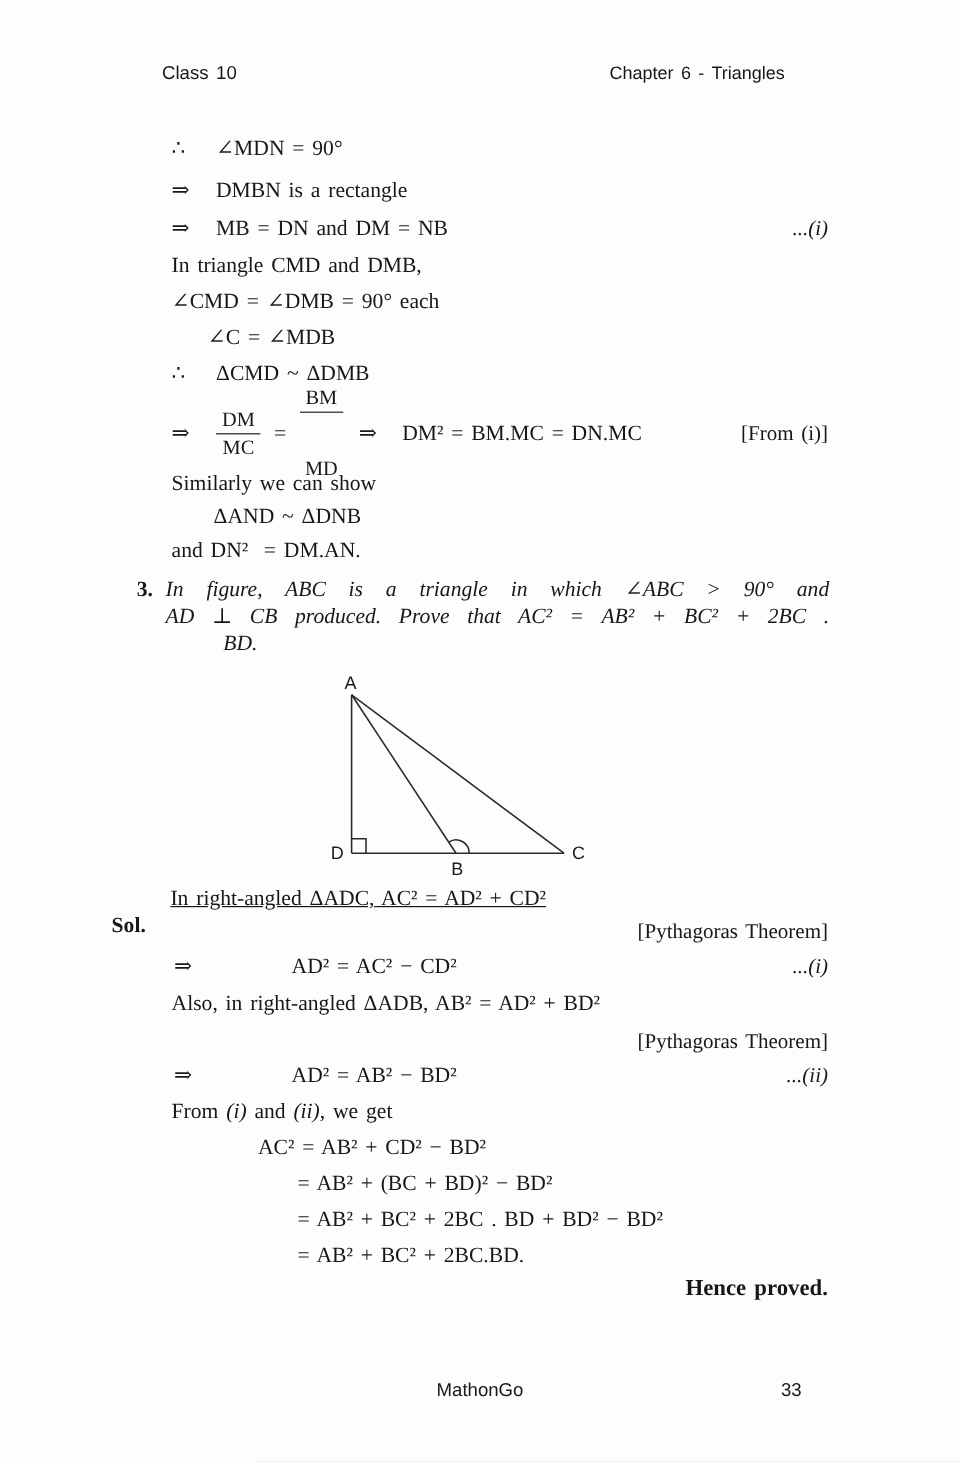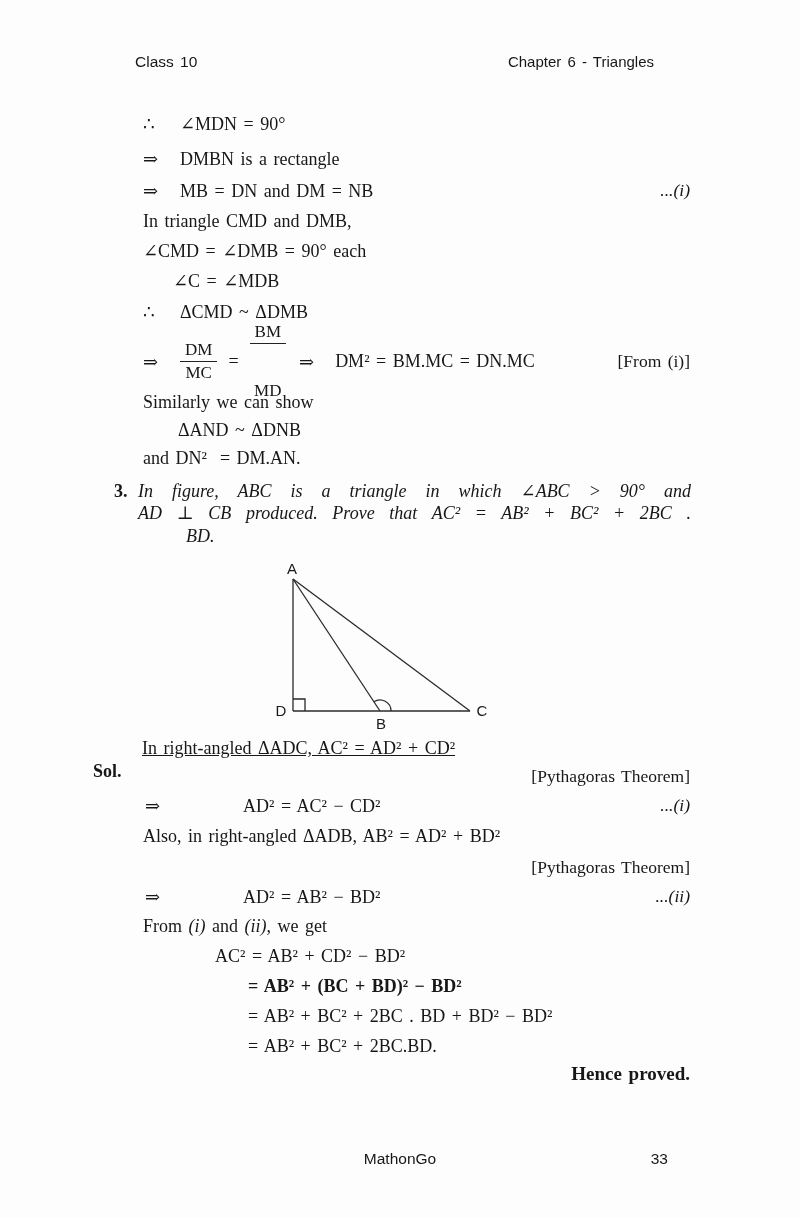--- a/index.html
+++ b/index.html
@@ -106,21 +106,21 @@
   <div class="ln" style="top:826px; left:143px;">Also, in right-angled ΔADB, AB² = AD² + BD²</div>
 
   <div class="ln note" style="top:857px;">[Pythagoras Theorem]</div>
 
   <div class="ln" style="top:886px; left:145px;"><span class="sym2">⇒</span><span>AD² = AB² − BD²</span></div>
   <div class="ln note inote" style="top:886px;">...(ii)</div>
 
   <div class="ln" style="top:916px; left:143px;"><span>From </span><span class="it">(i)</span><span> and </span><span class="it">(ii)</span><span>, we get</span></div>
 
   <div class="ln" style="top:946px; left:215px;">AC² = AB² + CD² − BD²</div>
-  <div class="ln" style="top:976px; left:248px;font-weight:bold;">= AB² + (BC + BD)² − BD²</div>
+  <div class="ln" style="top:976px; left:248px;">= AB² + (BC + BD)² − BD²</div>
   <div class="ln" style="top:1006px; left:248px;">= AB² + BC² + 2BC . BD + BD² − BD²</div>
   <div class="ln" style="top:1036px; left:248px;">= AB² + BC² + 2BC.BD.</div>
 
   <div class="ln bold" style="top:1063px; right:110px; font-size:19px;">Hence proved.</div>
 
   <div class="ln sans" style="top:1148px; left:0; right:0; text-align:center; font-size:15.5px;">MathonGo</div>
   <div class="ln sans" style="top:1148px; right:132px; font-size:15.5px;">33</div>
 
 </div>
 

